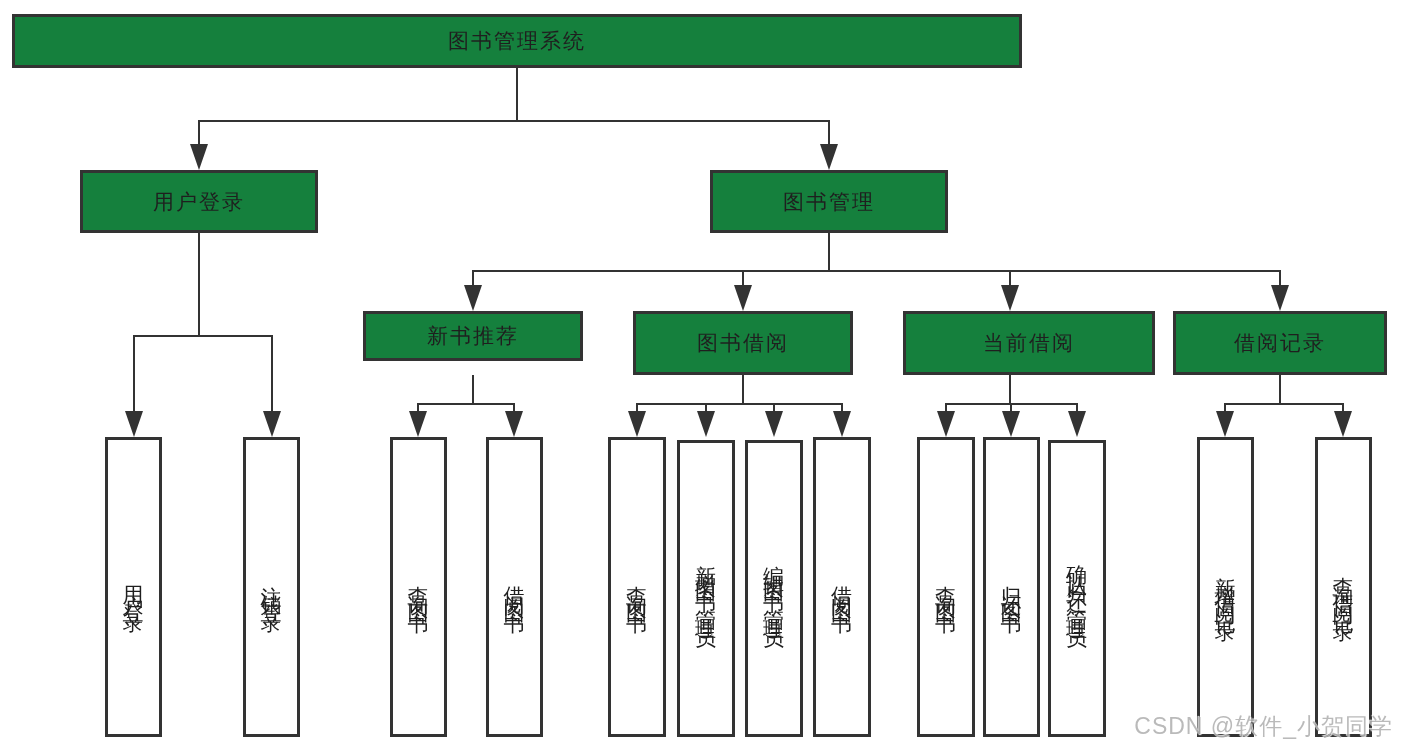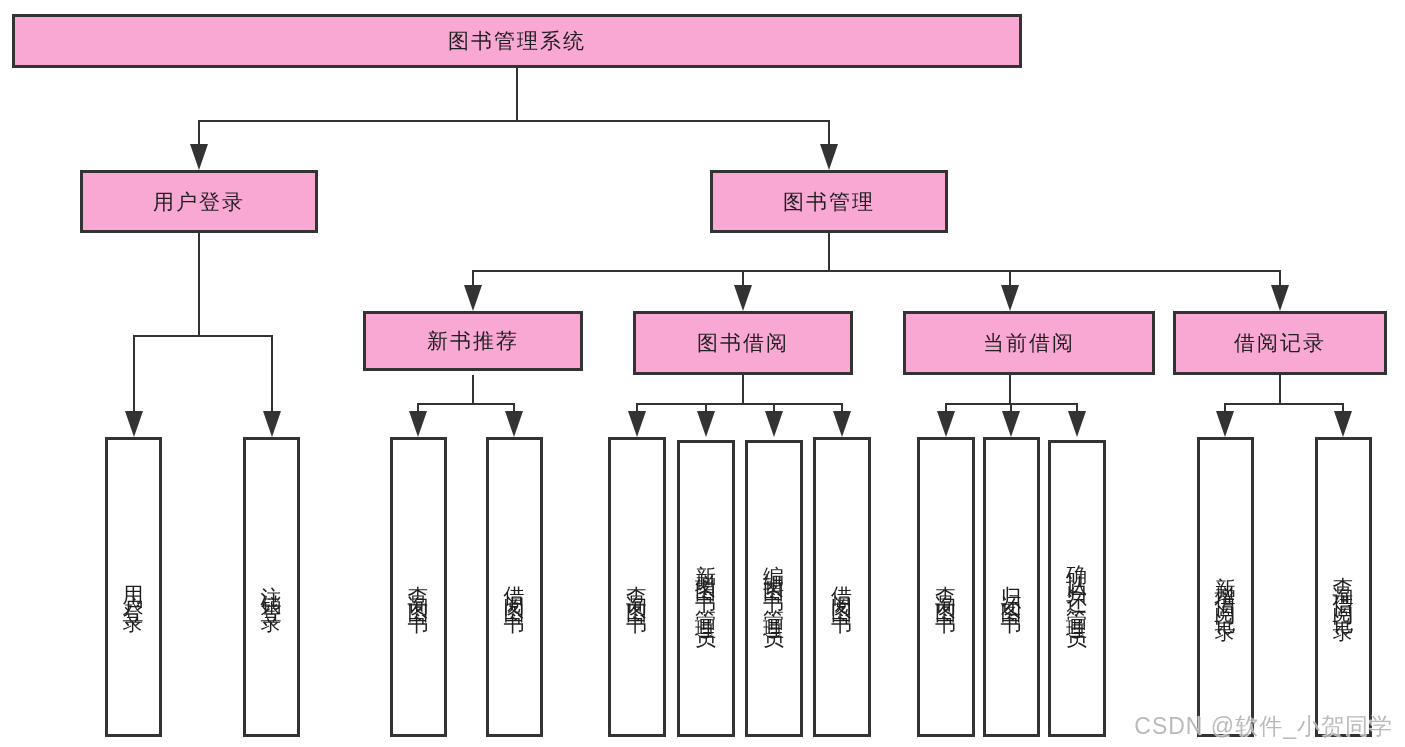--- a/index.html
+++ b/index.html
@@ -1,21 +1,21 @@
 <!DOCTYPE html>
 <html><head>
 <meta charset="utf-8">
 <style>
   html,body{margin:0;padding:0;background:#ffffff;}
   .canvas{
     position:relative;width:1405px;height:747px;background:#ffffff;overflow:hidden;
     font-family:"Liberation Sans","DejaVu Sans",sans-serif;color:#1f1f1f;
   }
   .hbox{
-    position:absolute;box-sizing:border-box;border:3px solid #333333;background:#f9a8d4;
+    position:absolute;box-sizing:border-box;border:3px solid #333333;background:#15803d;
     display:flex;align-items:center;justify-content:center;
     font-size:21px;letter-spacing:2px;white-space:nowrap;
   }
   .vbox{
     position:absolute;box-sizing:border-box;border:3px solid #333333;background:#ffffff;
     display:flex;align-items:center;justify-content:center;
   }
   .vbox .vtext{
     writing-mode:vertical-rl;text-orientation:mixed;
     font-size:21px;letter-spacing:9px;line-height:1;white-space:nowrap;
@@ -96,21 +96,21 @@
   <div class="line" style="left:1224px;top:403px;width:2px;height:8px;"></div>
   <div class="line" style="left:1342px;top:403px;width:2px;height:8px;"></div>
   <div class="ahead" style="left:1216px;top:411px;"></div>
   <div class="ahead" style="left:1334px;top:411px;"></div>
 
   <div class="hbox" style="left:12px;top:14px;width:1010px;height:54px;">图书管理系统</div>
 
   <div class="hbox" style="left:80px;top:170px;width:238px;height:63px;">用户登录</div>
   <div class="hbox" style="left:710px;top:170px;width:238px;height:63px;">图书管理</div>
 
-  <div class="hbox" style="left:363px;top:311px;width:220px;height:60px;">新书推荐</div>
+  <div class="hbox" style="left:363px;top:311px;width:220px;height:50px;">新书推荐</div>
   <div class="hbox" style="left:633px;top:311px;width:220px;height:64px;">图书借阅</div>
   <div class="hbox" style="left:903px;top:311px;width:252px;height:64px;">当前借阅</div>
   <div class="hbox" style="left:1173px;top:311px;width:214px;height:64px;">借阅记录</div>
 
   <div class="vbox" style="left:105px;top:437px;width:57px;height:300px;">
     <span class="vtext">用户登录</span>
   </div>
   <div class="vbox" style="left:243px;top:437px;width:57px;height:300px;">
     <span class="vtext">注销登录</span>
   </div>

